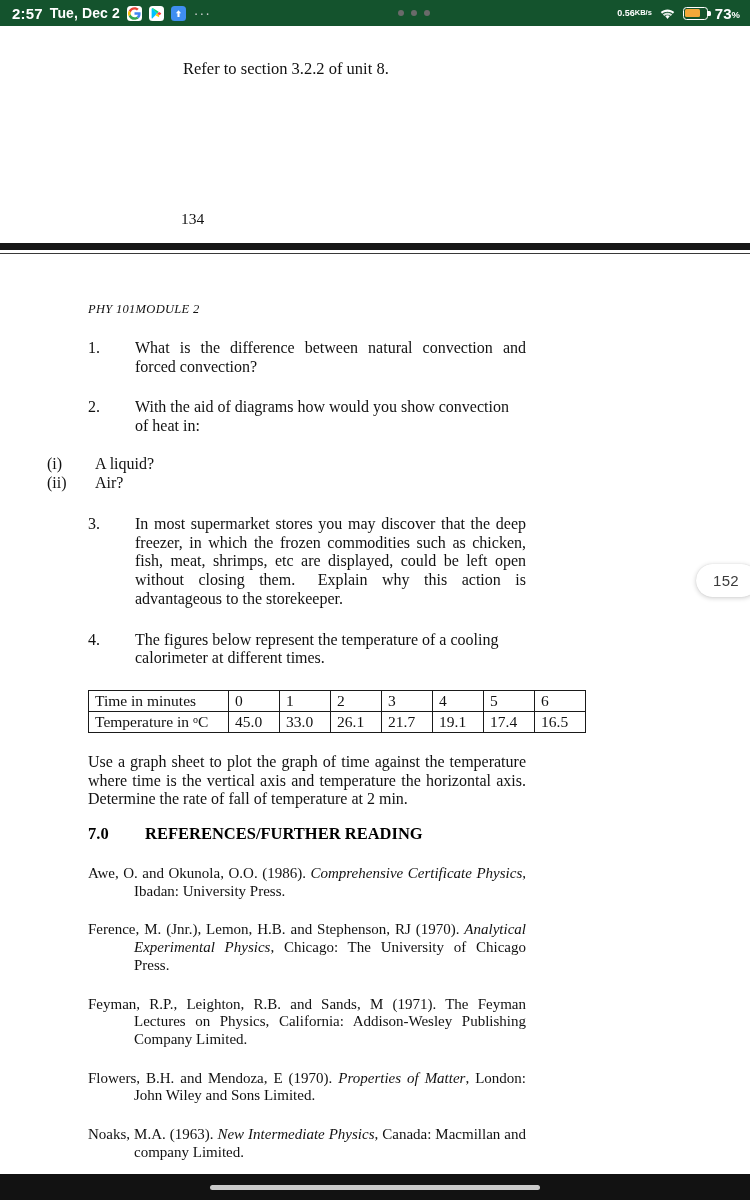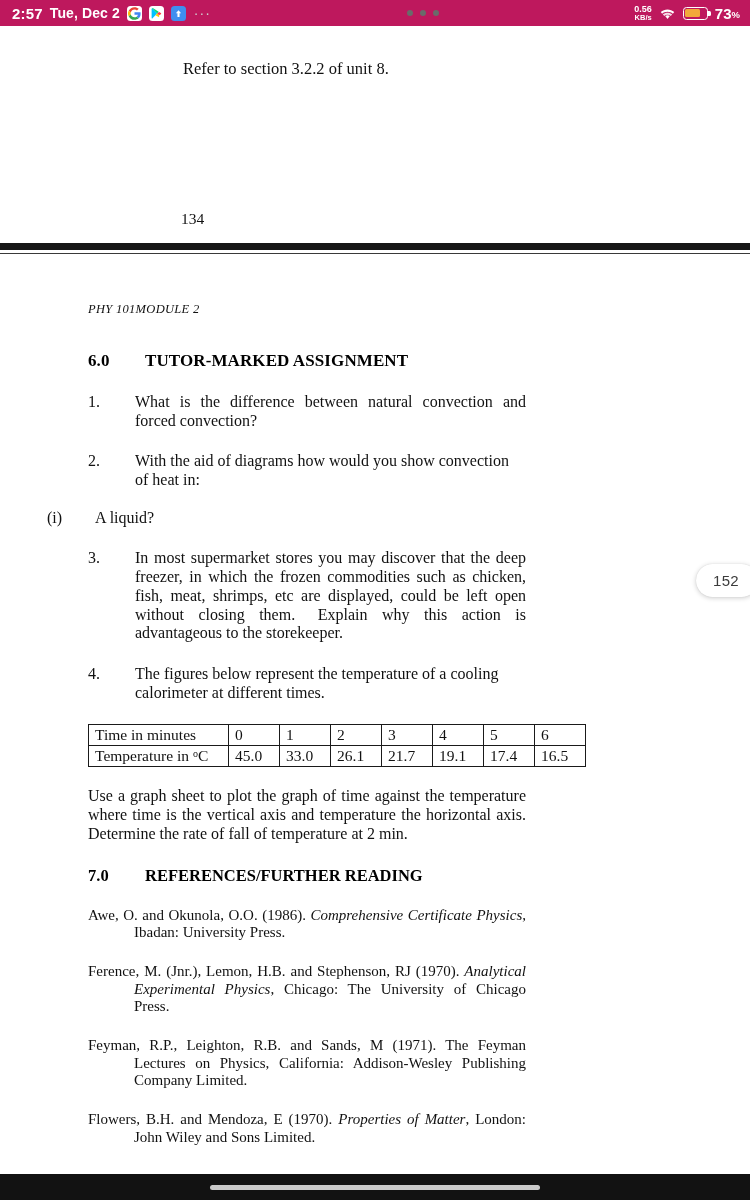--- a/index.html
+++ b/index.html
@@ -5,21 +5,21 @@
   * { margin:0; padding:0; box-sizing:border-box; }
   html,body{
     width:750px; height:1200px; overflow:hidden;
     background:#ffffff;
     font-family:"Liberation Serif", serif;
   }
 
   
   .status-bar{
     position:absolute; top:0; left:0; width:750px; height:26px;
-    background:#be185d; color:#ffffff;
+    background:#14532d; color:#ffffff;
     display:flex; align-items:center;
     font-family:"Liberation Sans", sans-serif;
     z-index:40;
   }
   .sb-left{ display:flex; align-items:center; gap:7px; padding-left:12px; }
   .sb-time{ font-size:15px; font-weight:700; letter-spacing:.2px; }
   .sb-date{ font-size:14px; font-weight:700; letter-spacing:.1px; }
   .sb-ic{ width:15px; height:15px; border-radius:3.5px; display:flex;
           align-items:center; justify-content:center; flex:none; }
   .ic-google{ background:#ffffff; position:relative; }
@@ -30,21 +30,21 @@
              font-weight:700; }
   .ic-arrow svg{ width:9px; height:9px; display:block; }
   .sb-dots{ font-size:14px; color:#cfcfcf; letter-spacing:1px; line-height:1;
             margin-left:1px; }
 
   .sb-center{ flex:1; display:flex; align-items:center; justify-content:center;
               gap:7px; }
   .punch{ width:6px; height:6px; border-radius:50%; background:#6a6a6a; }
 
   .sb-right{ display:flex; align-items:center; gap:7px; padding-right:10px; }
-  .sb-net{ display:flex; flex-direction:column; align-items:center;
+  .sb-net{ display:flex; flex-direction:row; align-items:center;
            line-height:1; }
   .sb-net .n1{ font-size:9px; font-weight:700; }
   .sb-net .n2{ font-size:7.5px; font-weight:700; }
   .wifi svg{ width:17px; height:14px; display:block; }
   .batt{ width:25px; height:13px; border:1.6px solid #ffffff; border-radius:3.5px;
          position:relative; display:flex; align-items:center; padding:1.4px; }
   .batt:after{ content:""; position:absolute; right:-4px; top:3.6px;
                width:2.4px; height:5px; background:#ffffff; border-radius:0 1.5px 1.5px 0; }
   .batt-fill{ height:100%; width:73%; background:#f2a83a; border-radius:1.5px; }
   .sb-pct{ font-size:15px; font-weight:700; }
@@ -93,21 +93,21 @@
   .data-table td{ border:1.3px solid #1a1a1a; font-size:15.5px;
                   color:#111; padding:1px 6px; height:20px;
                   white-space:nowrap; }
   .data-table td.lbl{ width:140px; }
   .data-table td.val{ width:51px; }
   .data-table sup{ font-size:10px; vertical-align:4px; }
 
   .para{ margin:20px 180px 0 88px; font-size:16px; line-height:1.17;
          color:#111; text-align:justify; }
 
-  .sec-head2{ display:flex; margin:22px 0 0 88px;
+  .sec-head2{ display:flex; margin:15px 0 0 88px;
               font-weight:700; font-size:16.5px; color:#000; }
   .sec-head2 .sec-no{ width:57px; flex:none; }
 
   .ref{ margin:21px 180px 0 88px; font-size:15px; line-height:1.18;
         color:#111; text-indent:0; padding-left:46px; text-indent:-46px;
         text-align:justify; }
   .ref i{ font-style:italic; }
 
   
   .page-badge{
@@ -193,39 +193,39 @@
 
   <div class="page-break"></div>
 
   <div class="page page-main">
 
     <div class="run-head">
       <span>PHY 101</span>
       <span>MODULE 2</span>
     </div>
 
-    <div class="sec-head">
-      <span class="sec-no">6.0</span>
-      <span>TUTOR-MARKED ASSIGNMENT</span>
-    </div>
 
     <div class="q">
       <span class="q-no">1.</span>
       <span class="q-body">What is the difference between natural convection and forced convection?</span>
     </div>
 
     <div class="q">
       <span class="q-no">2.</span>
       <span class="q-body nj">With the aid of diagrams how would you show convection of heat in:</span>
     </div>
 
     <div class="sub-list">
       <div class="sub-row">
         <span class="rn">(i)</span>
         <span>A liquid?</span>
+      </div>
+      <div class="sub-row">
+        <span class="rn">(ii)</span>
+        <span>Air?</span>
       </div>
     </div>
 
     <div class="q">
       <span class="q-no">3.</span>
       <span class="q-body">In most supermarket stores you may discover that the deep freezer, in which the frozen commodities such as chicken, fish, meat, shrimps, etc are displayed, could be left open without closing them.  Explain why this action is advantageous to the storekeeper.</span>
     </div>
 
     <div class="q">
       <span class="q-no">4.</span>
@@ -269,20 +269,23 @@
     </div>
     <div class="ref">
       <span>Ference, M. (Jnr.), Lemon, H.B. and Stephenson, RJ (1970). </span><i>Analytical Experimental Physics</i><span>, Chicago: The University of Chicago Press.</span>
     </div>
     <div class="ref">
       <span>Feyman, R.P., Leighton, R.B. and Sands, M (1971). The Feyman Lectures on Physics, California: Addison-Wesley Publishing Company Limited.</span><i></i><span></span>
     </div>
     <div class="ref">
       <span>Flowers, B.H. and Mendoza, E (1970). </span><i>Properties of Matter</i><span>, London: John Wiley and Sons Limited.</span>
     </div>
+    <div class="ref">
+      <span>Noaks, M.A. (1963). </span><i>New Intermediate Physics</i><span>, Canada: Macmillan and company Limited.</span>
+    </div>
 
   </div>
 
   <div class="page-badge">152</div>
 </div>
 
 <div class="nav-bar">
   <div class="home-pill"></div>
 </div>
 

